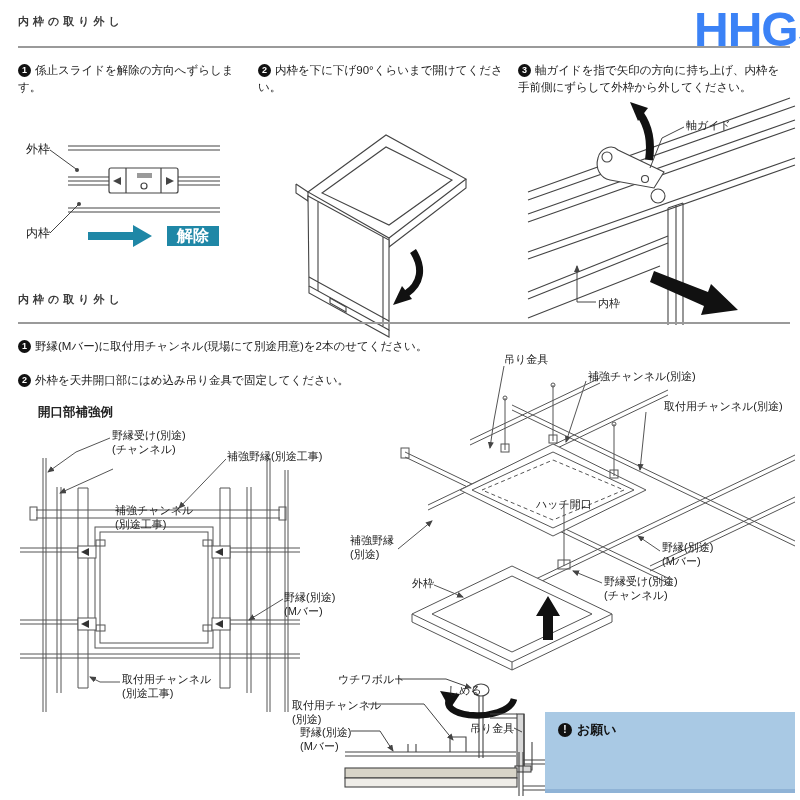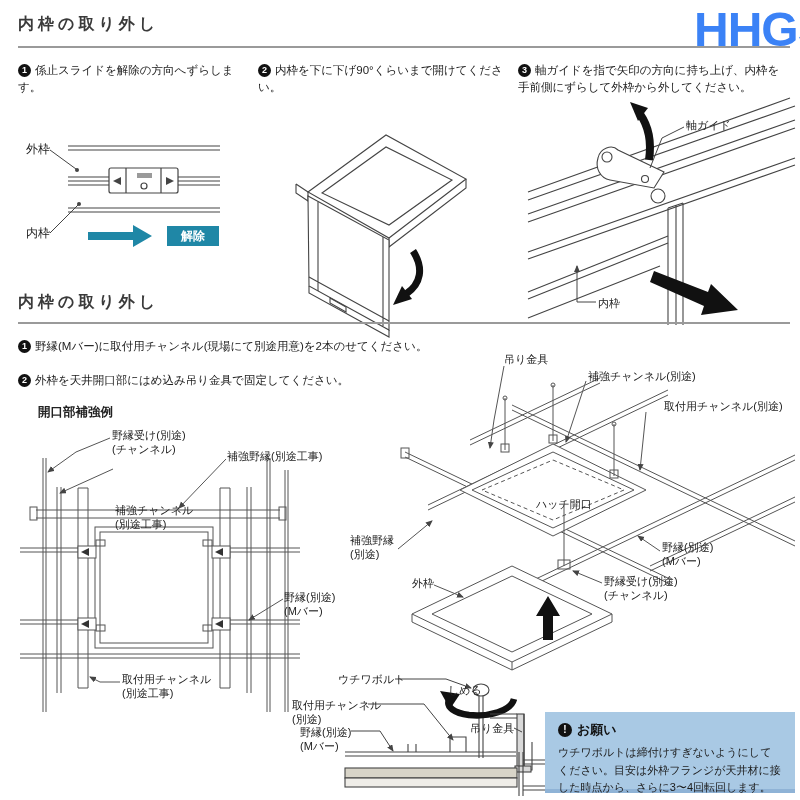--- a/index.html
+++ b/index.html
@@ -1,28 +1,28 @@
 <!DOCTYPE html>
 <html style="--accent: #1f87a6; --notice-bg: #a9c9e4;"><head>
 <meta charset="utf-8">
 <style>
   html,body{margin:0;padding:0;background:#fff;}
   body{width:800px;height:800px;position:relative;overflow:hidden;
        font-family:"Liberation Sans","DejaVu Sans",sans-serif;color:#222;}
   .abs{position:absolute;}
-  .sec-title{font-size:16px;letter-spacing:4px;color:#3a3a3a;font-weight:bold;}
+  .sec-title{font-size:11px;letter-spacing:4px;color:#3a3a3a;font-weight:bold;}
   .rule{height:2px;background:#9a9a9a;}
   .brand{font-size:48px;font-weight:bold;letter-spacing:-1px;color:#3b82f6;}
   .step{font-size:11.5px;line-height:1.45;color:#222;}
   .badge{display:inline-block;width:13px;height:13px;border-radius:50%;background:#111;
          color:#fff;font-size:9px;font-weight:bold;text-align:center;line-height:13px;
          margin-right:4px;vertical-align:1px;}
   .lbl{position:absolute;font-size:11px;line-height:1.3;color:#222;white-space:pre-line;}
   .sub-head{font-size:12.5px;font-weight:bold;color:#222;}
-  .release-box{background:var(--accent);color:#fff;font-size:12px;font-weight:bold;
+  .release-box{background:var(--accent);color:#fff;font-size:16px;font-weight:bold;
                text-align:center;line-height:20px;}
   .notice{background:var(--notice-bg);border-bottom:4px solid #8fb3d6;box-sizing:border-box;
           padding:9px 13px;}
   .notice-head{font-size:13px;font-weight:bold;color:#111;display:flex;align-items:center;gap:5px;}
   .notice-icon{display:inline-block;width:14px;height:14px;border-radius:50%;background:#111;
                color:#fff;font-size:10px;font-weight:bold;text-align:center;line-height:14px;}
   .notice-body{font-size:11px;line-height:1.6;color:#1c1c1c;margin-top:5px;}
   svg{position:absolute;left:0;top:0;}
 </style>
 </head>
@@ -234,14 +234,13 @@
 (別途)</div>
 <div class="lbl" style="left:300px;top:725px;">野縁(別途)
 (Mバー)</div>
 <div class="lbl" style="left:470px;top:721px;">吊り金具</div>
 
 <div class="abs notice" style="left:545px;top:712px;width:250px;height:81px;">
   <div class="notice-head">
     <span class="notice-icon">!</span>
     <span>お願い</span>
   </div>
-  <div class="notice-body">ウチワボルトは締付けすぎないようにしてください。目安は外枠フランジが天井材に接した時点から、さらに3〜4回転回します。</div>
 </div>
 
 </body></html>

